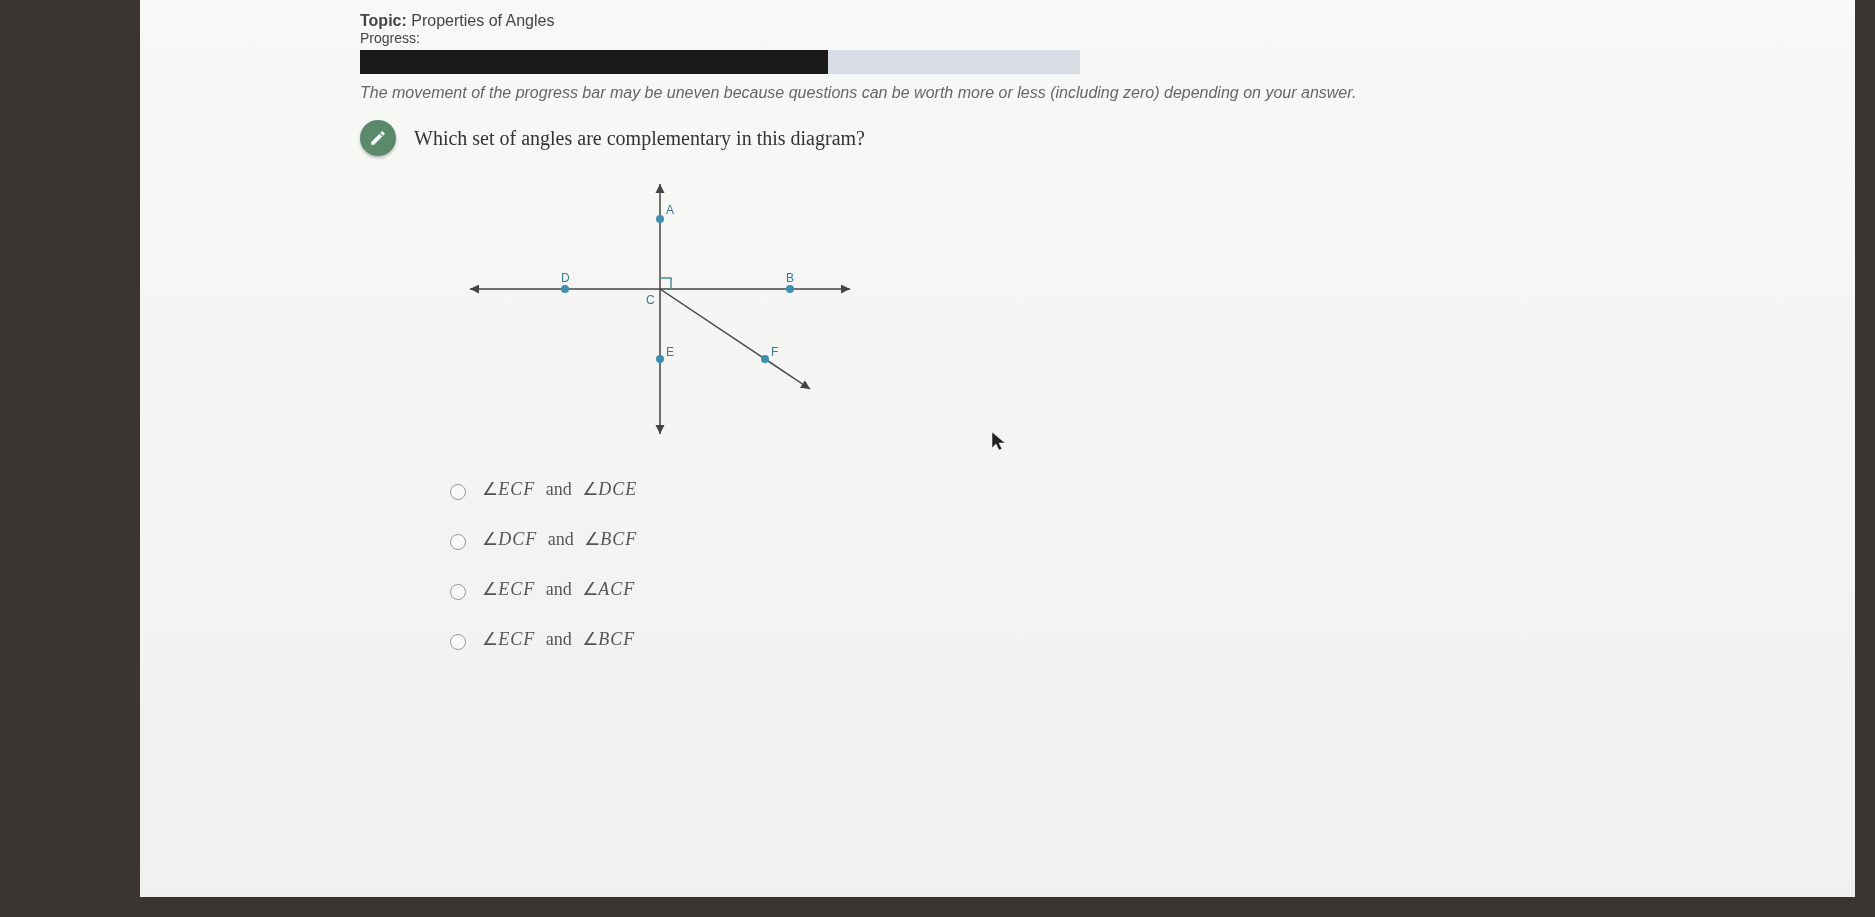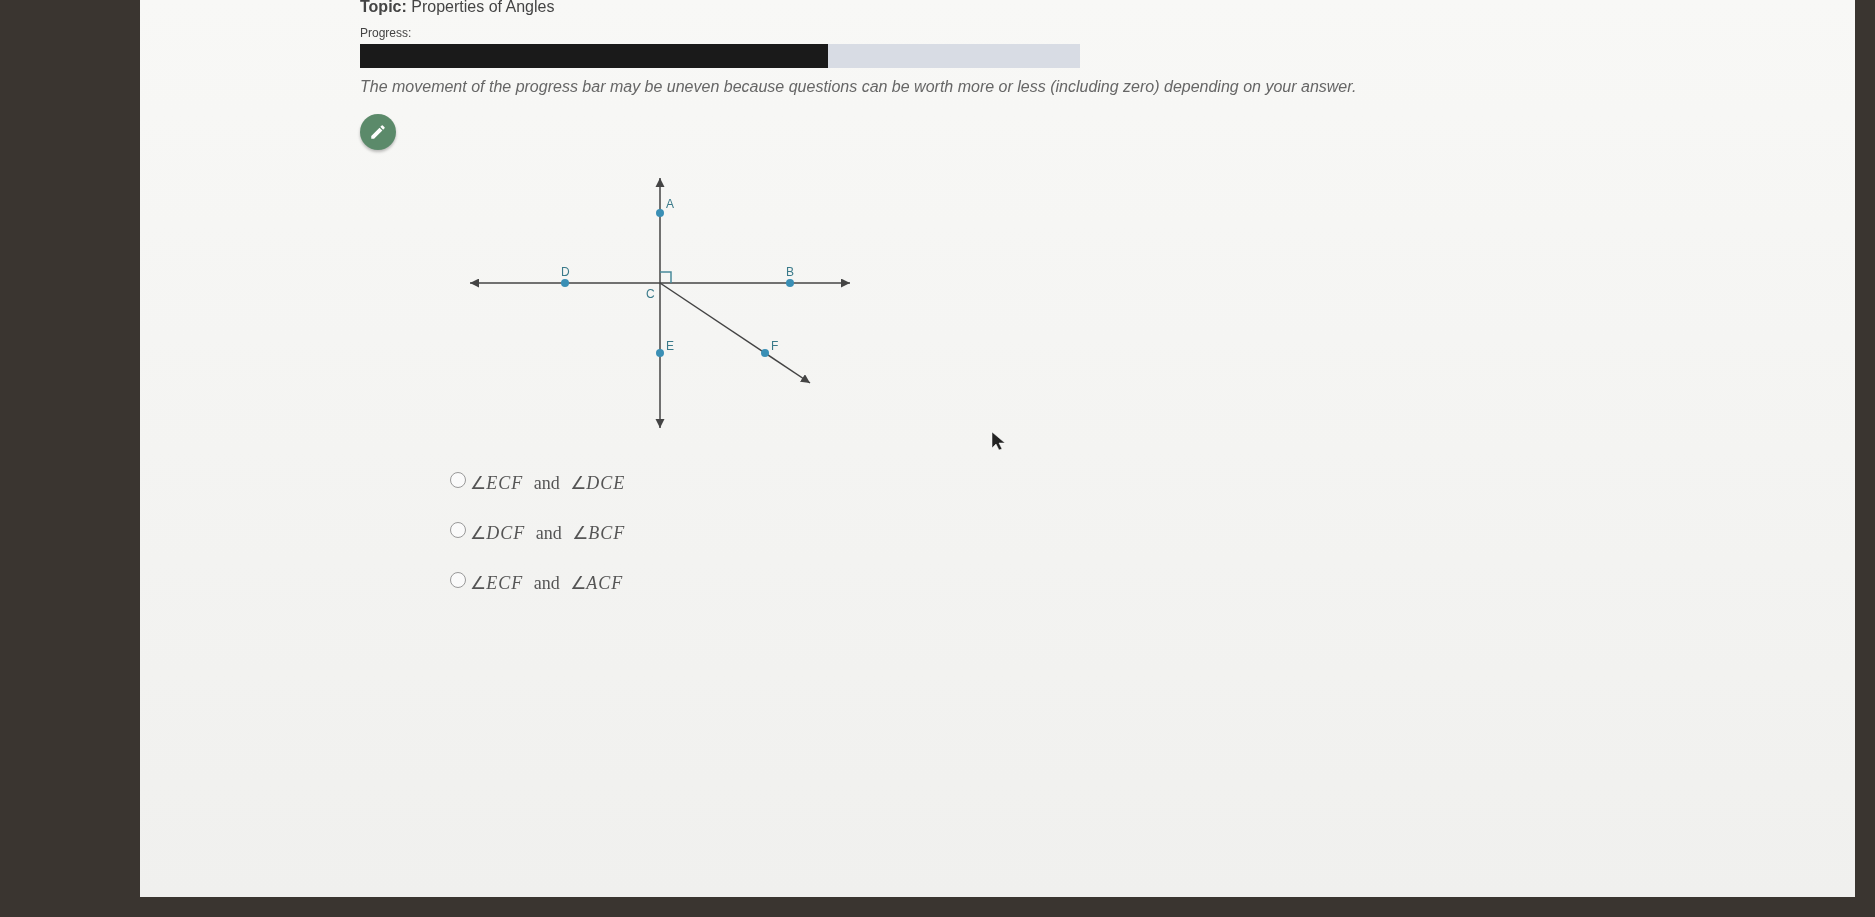--- a/index.html
+++ b/index.html
@@ -16,34 +16,33 @@
       position: relative;
     }
     .main-content {
       position: absolute;
       left: 140px;
       top: 0;
       right: 20px;
       bottom: 20px;
       background: linear-gradient(to bottom, #f8f8f6, #f0f0ee);
       padding-left: 220px;
-      padding-top: 0;
+      padding-top: 14px;
     }
     .topic-line {
       font-size: 16px;
       color: #444;
       margin-top: -2px;
     }
     .topic-label {
       font-weight: bold;
     }
     .progress-label {
-      font-size: 12px;
+      font-size: 14px;
       color: #444;
-      margin-top: 10px;
     }
     .progress-bar-container {
       width: 720px;
       height: 24px;
       background: #d8dce4;
       margin-top: 4px;
       position: relative;
     }
     .progress-bar-fill {
       background: #1a1a1a;
@@ -85,22 +84,22 @@
     .diagram-container {
       margin-top: 18px;
       margin-left: 90px;
     }
     .options-container {
       margin-top: 20px;
       margin-left: 90px;
     }
     .option-row {
       display: flex;
-      align-items: flex-start;
-      gap: 4px;
+      align-items: flex-end;
+      gap: 16px;
       margin-bottom: 28px;
       cursor: pointer;
     }
     .radio-circle {
       width: 16px;
       height: 16px;
       border: 1.5px solid #999;
       border-radius: 50%;
       background: #fafafa;
     }
@@ -143,20 +142,21 @@
   </div>
 
   <div class="progress-note">The movement of the progress bar may be uneven because questions can be worth more or less (including zero) depending on your answer.</div>
 
   <div class="question-section">
     <div class="pencil-icon">
       <svg viewBox="0 0 24 24">
           <path d="M3 17.25V21h3.75L17.81 9.94l-3.75-3.75L3 17.25zM20.71 7.04a1 1 0 0 0 0-1.41l-2.34-2.34a1 1 0 0 0-1.41 0l-1.83 1.83 3.75 3.75 1.83-1.83z"></path>
         </svg>
     </div>
+    <div class="question-text">Which set of angles are complementary in this diagram?</div>
   </div>
 
   <div class="diagram-container">
     <svg width="420" height="280" viewBox="0 0 420 280">
       <defs>
         <marker id="arrowR" markerWidth="8" markerHeight="8" refX="6" refY="3" orient="auto">
           <path d="M0,0 L6,3 L0,6 Z" fill="#444"></path>
         </marker>
         <marker id="arrowL" markerWidth="8" markerHeight="8" refX="0" refY="3" orient="auto">
           <path d="M6,0 L0,3 L6,6 Z" fill="#444"></path>
@@ -203,19 +203,27 @@
       </div>
     </div>
     <div class="option-row">
       <div class="radio-circle"></div>
       <div class="option-text">
         <span class="angle-sym">∠</span><span class="angle-name">ECF</span>
         <span class="and-word">and</span>
         <span class="angle-sym">∠</span><span class="angle-name">ACF</span>
       </div>
     </div>
+    <div class="option-row">
+      <div class="radio-circle"></div>
+      <div class="option-text">
+        <span class="angle-sym">∠</span><span class="angle-name">ECF</span>
+        <span class="and-word">and</span>
+        <span class="angle-sym">∠</span><span class="angle-name">BCF</span>
+      </div>
+    </div>
   </div>
 
   <svg class="cursor-arrow" width="18" height="22">
     <path d="M2 2 L2 18 L6 14 L9 20 L12 19 L9 13 L15 13 Z" fill="#222" stroke="#fff" stroke-width="0.5"></path>
   </svg>
 
 </div>
 
 </body></html>

